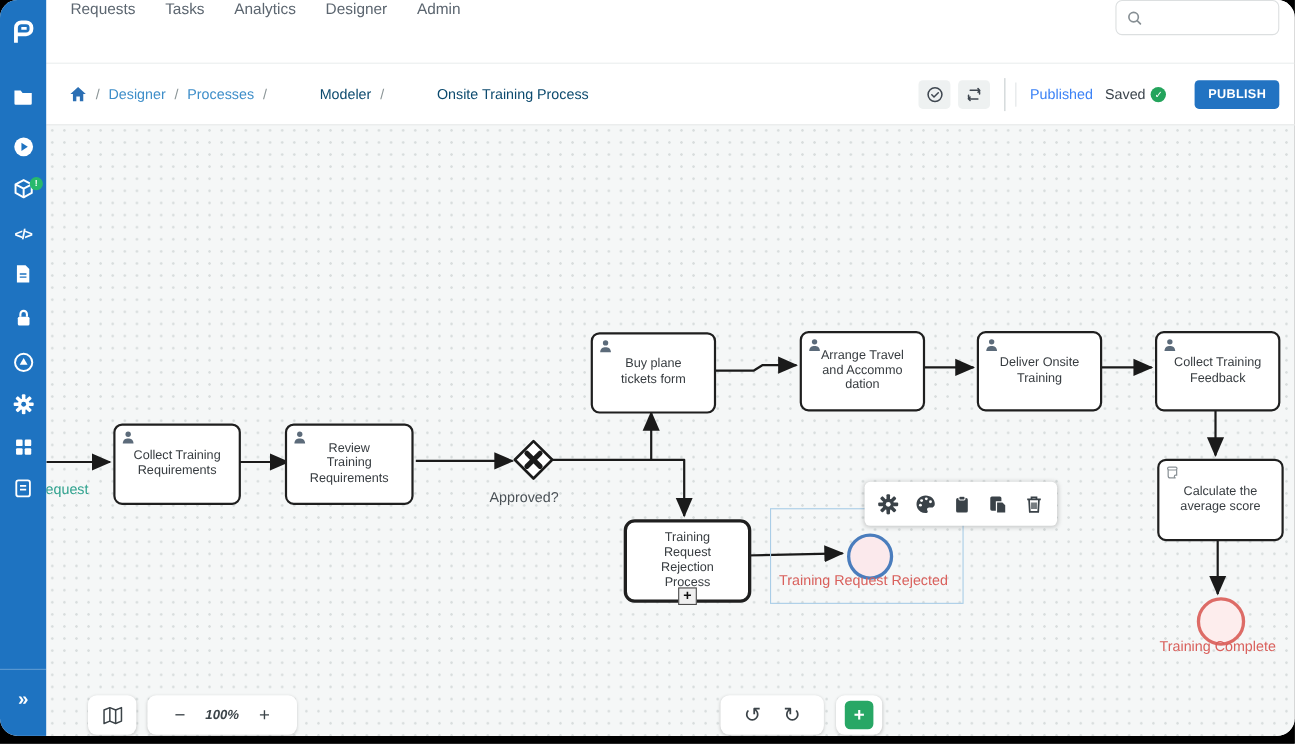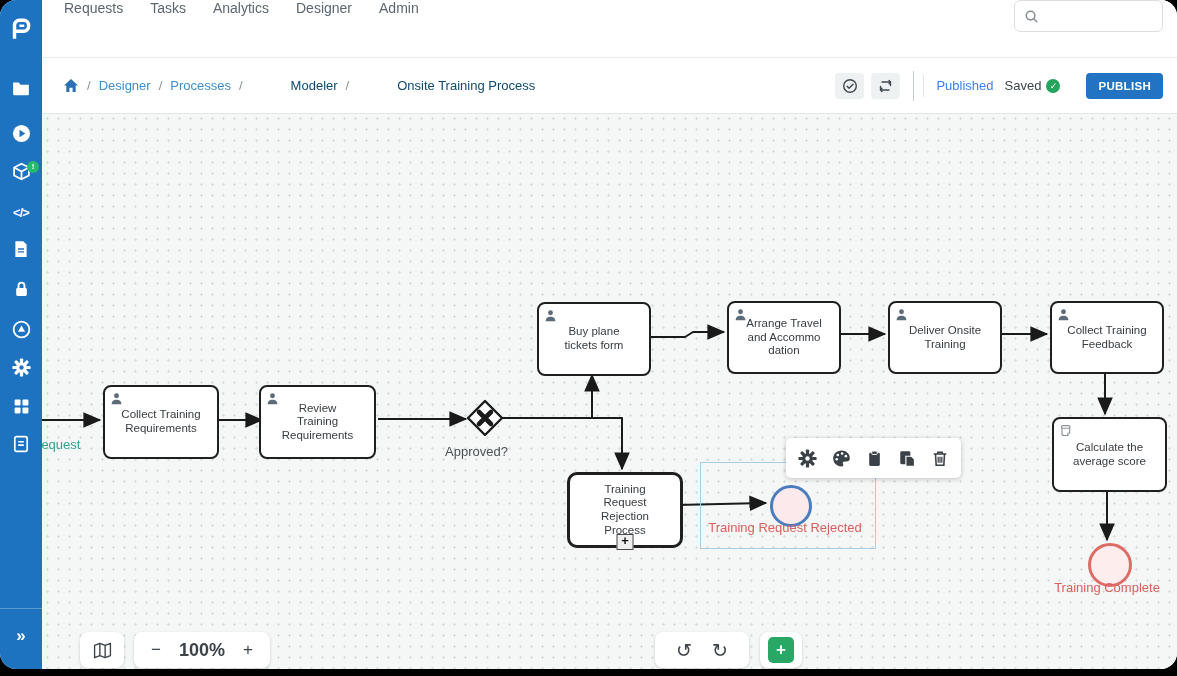--- a/index.html
+++ b/index.html
@@ -64,21 +64,21 @@
   .ctx-toolbar{position:absolute;left:744px;top:325px;width:175px;height:40px;background:#fff;border-radius:5px;
                box-shadow:0 1px 5px rgba(0,0,0,.22);z-index:6;display:flex;align-items:center;
                justify-content:center;gap:15px;}
   .ctx-toolbar .t-ic{cursor:pointer;display:flex;}
   
   .ctl{position:absolute;background:#fff;border-radius:8px;box-shadow:0 1px 3px rgba(0,0,0,.18);z-index:8;
        display:flex;align-items:center;justify-content:center;color:#3c4449;}
   .ctl-map{left:38px;top:519px;width:44px;height:36px;cursor:pointer;}
   .ctl-zoom{left:92px;top:519px;width:136px;height:36px;gap:18px;}
   .zbtn{font-size:17px;cursor:pointer;color:#3c4449;}
-  .zlevel{font-size:18px;font-weight:bold;}
+  .zlevel{font-size:12px;font-weight:bold;font-style:italic;}
   .ctl-undo{left:613px;top:519px;width:94px;height:36px;gap:20px;}
   .ubtn{font-size:19px;line-height:1;cursor:pointer;font-family:"DejaVu Sans",sans-serif;}
   .ctl-add{left:718px;top:519px;width:42px;height:36px;}
   .add-sq{width:26px;height:26px;background:#28a765;border-radius:5px;color:#fff;font-size:17px;font-weight:bold;
           display:flex;align-items:center;justify-content:center;cursor:pointer;}
 </style>
 </head>
 <body>
 
 <div class="app">

